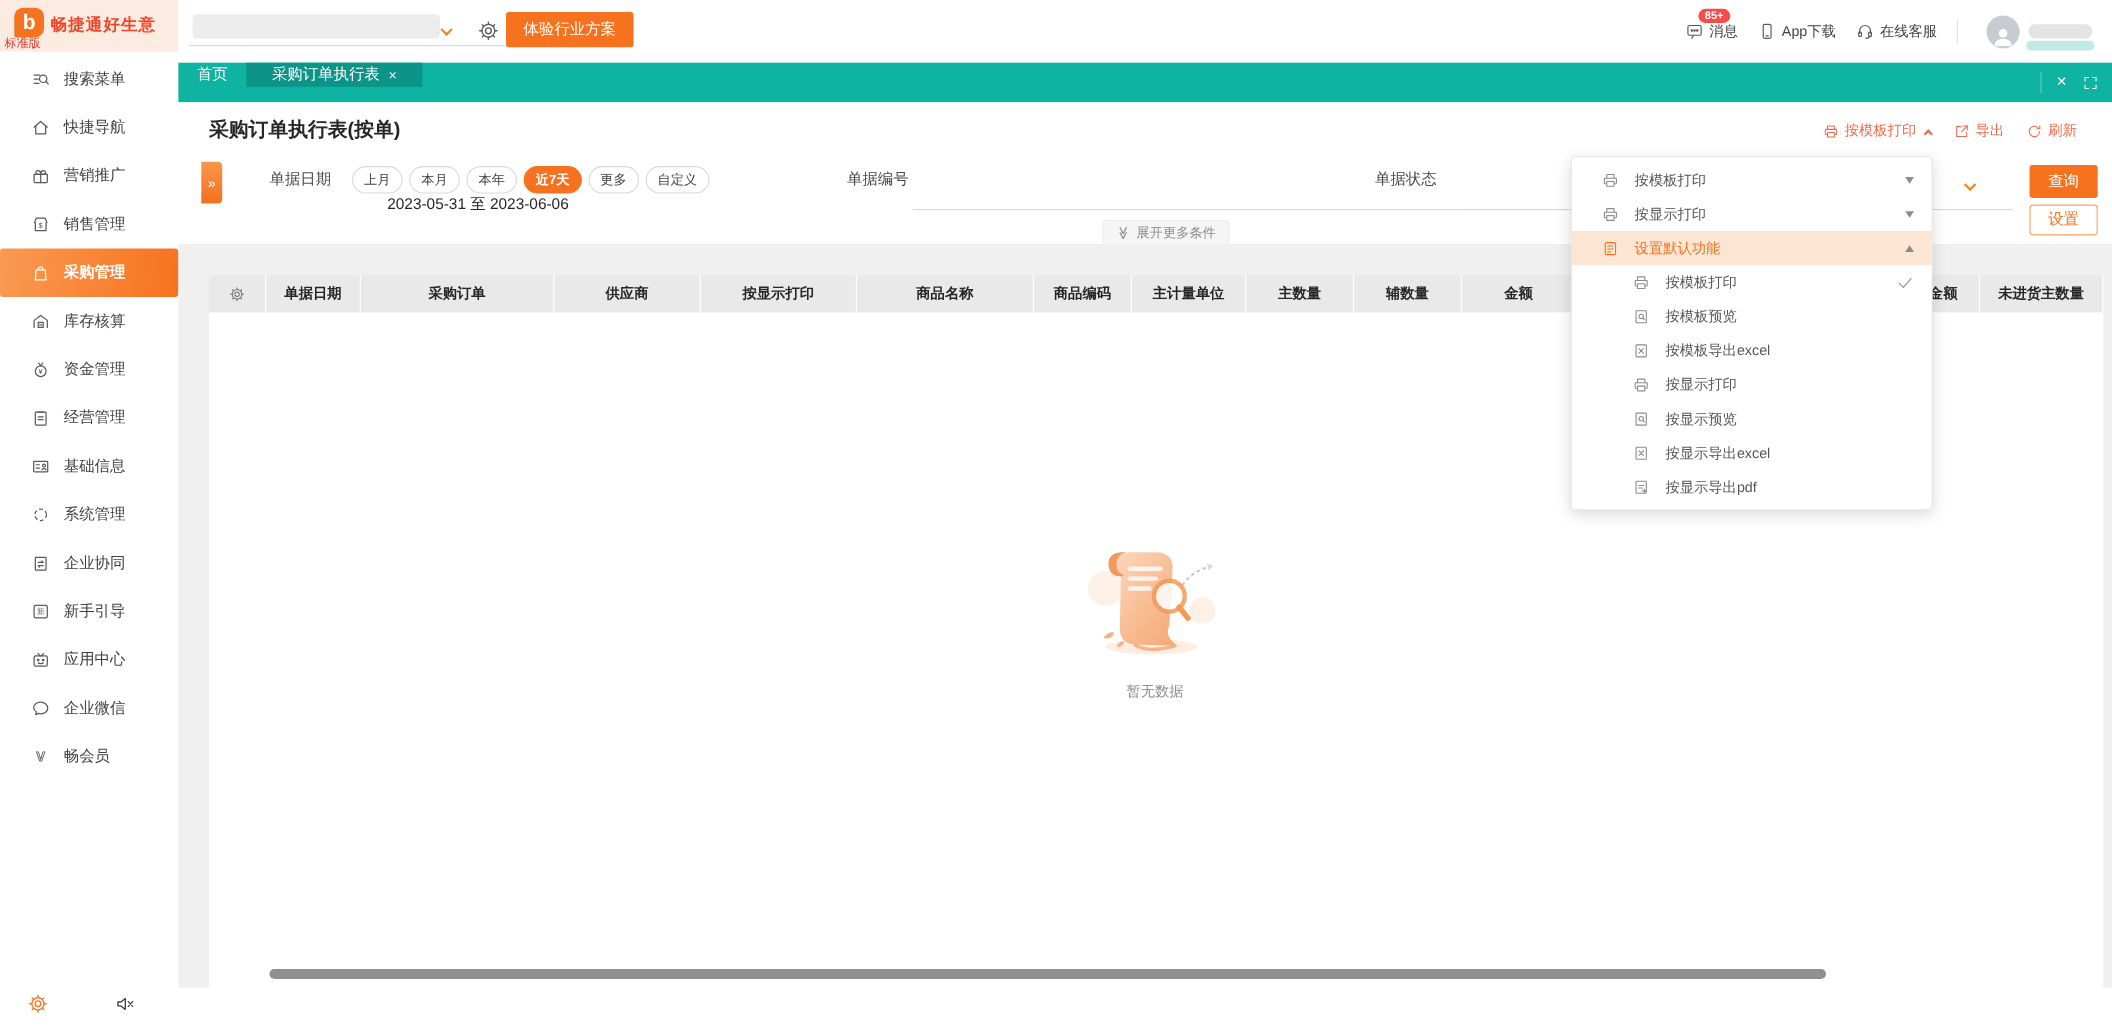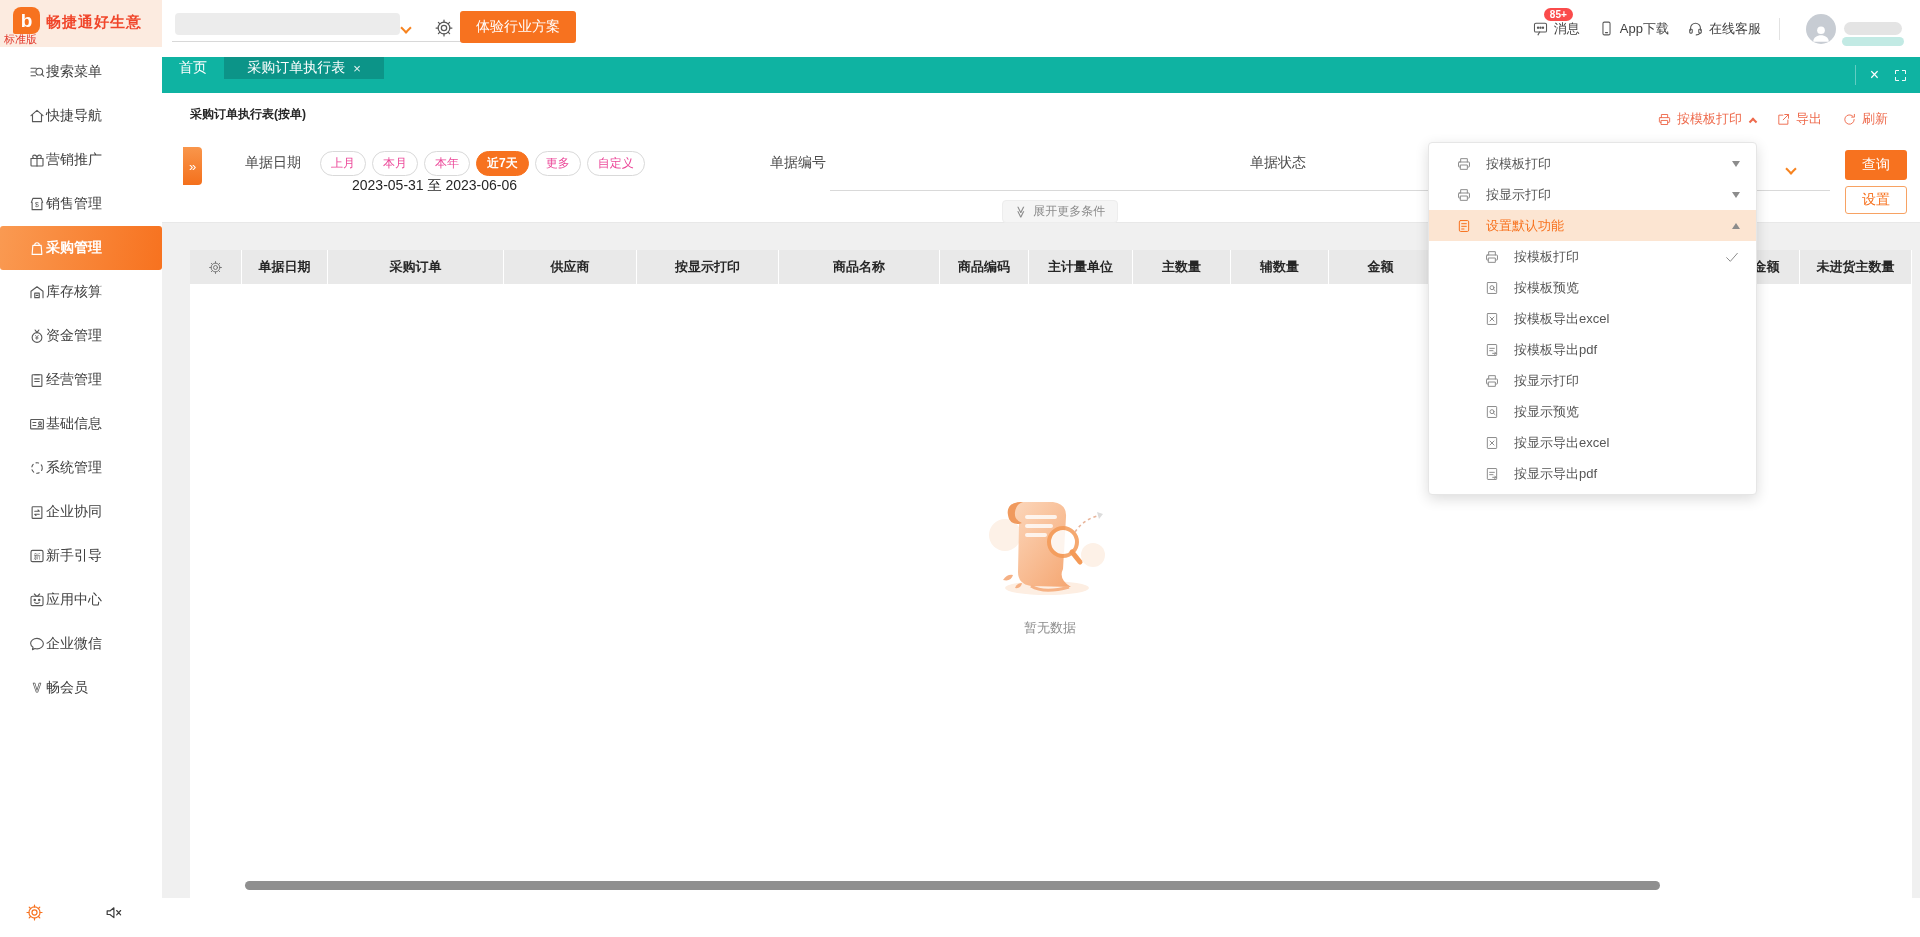--- a/index.html
+++ b/index.html
@@ -20,21 +20,21 @@
 
   
   .sidebar { position:absolute; left:0; top:0; width:162px; height:937px; background:#fff; z-index:5; }
   .logo-block { position:relative; width:162px; height:47px; background:#fcebe0; }
   .logo-mark { position:absolute; left:13px; top:7px; width:27px; height:27px; background:#f7721f;
                border-radius:8px 8px 8px 2px; color:#fff; font-weight:bold; font-size:19px;
                display:flex; align-items:center; justify-content:center; }
   .brand-name { position:absolute; left:46px; top:13px; font-size:15px; font-weight:bold; color:#f0452a; letter-spacing:1px;}
   .brand-edition { position:absolute; left:4px; top:32px; font-size:11px; color:#e23a2e; }
   .side-menu { position:absolute; top:50px; left:0; width:162px; }
-  .side-item { height:44px; display:flex; align-items:center; padding-left:28px; gap:0;
+  .side-item { height:44px; display:flex; align-items:center; padding-left:28px; gap:12px;
                font-size:14px; color:#404040; cursor:pointer; }
   .side-item .icn { color:#595959; }
   .side-item.active { background:linear-gradient(100deg,#fa9a52,#f7721f); color:#fff; font-weight:bold; border-radius:3px; }
   .side-item.active .icn { color:#fff; }
   .side-bottom { position:absolute; bottom:8px; left:0; width:162px; height:26px; }
   .side-gear { position:absolute; left:25px; top:0; color:#f7721f; }
   .side-mute { position:absolute; left:104px; top:0; color:#3c3c3c; }
   .side-bottom svg.icn { width:19px; height:19px; }
 
   
@@ -66,35 +66,35 @@
   .tab-active { left:62px; width:160px; background:#0c9488; }
   .tab-close { font-size:13px; opacity:.9; cursor:pointer; }
   .tabbar-right { position:absolute; right:0; top:0; height:36px; display:flex; align-items:center; gap:14px; padding:0 12px; color:#fff; }
   .tabbar-right .sep { width:1px; height:20px; background:rgba(255,255,255,.35); }
   .tabbar-right .icn { width:15px; height:15px; cursor:pointer; }
   .tab-closeall { font-size:16px; cursor:pointer; line-height:1; }
 
   
   .page-head { position:absolute; left:162px; top:93px; width:1758px; height:130px; background:#fff;
                border-bottom:1px solid #e8e8e8; }
-  .page-title { position:absolute; left:28px; top:13px; font-size:12px; color:#262626; }
+  .page-title { position:absolute; left:28px; top:13px; font-size:18px; color:#262626; }
   .pg-toolbar { position:absolute; left:1495px; top:17px; display:flex; align-items:center; gap:20px;
                 font-size:13px; color:#ee6a4c; }
   .pg-tool { display:flex; align-items:center; gap:5px; cursor:pointer; }
   .pg-tool .icn { width:15px; height:15px; }
   .pg-tool .chev { width:6px; height:6px; margin-left:3px; }
 
   .expander { position:absolute; left:21px; top:54px; width:19px; height:38px; border-radius:0 4px 4px 0;
               background:linear-gradient(180deg,#f9964b,#f4701c); color:#fff; font-size:13px;
               display:flex; align-items:center; justify-content:center; cursor:pointer; }
   .f-label { position:absolute; top:61px; font-size:14px; color:#4a4a4a; }
   .lbl-date { left:83px; } .lbl-docno { left:608px; } .lbl-status { left:1088px; }
   .pills { position:absolute; left:158px; top:58px; display:flex; gap:6px; }
   .pill { border:1px solid #d9d9d9; border-radius:13px; background:#fff; padding:3px 10px;
-          font-size:12px; color:#ec4899; cursor:pointer; white-space:nowrap; }
+          font-size:12px; color:#404040; cursor:pointer; white-space:nowrap; }
   .pill.sel { background:#f7721f; border-color:#f7721f; color:#fff; font-weight:bold; }
   .date-range { position:absolute; left:190px; top:84px; font-size:14px; color:#262626; }
   .inp-line { position:absolute; border-bottom:1px solid #d9d9d9; height:26px; top:72px; cursor:text; }
   .line-docno { left:668px; width:640px; }
   .line-status { left:1168px; width:500px; cursor:pointer; }
   .status-chev { position:absolute; left:1625px; top:66px; color:#f7831f; }
   .btn-query { position:absolute; left:1683px; top:57px; width:62px; height:30px; background:#f7721f;
                color:#fff; border:none; border-radius:3px; font-size:14px; cursor:pointer; }
   .btn-setting { position:absolute; left:1683px; top:93px; width:62px; height:28px; background:#fff;
                  color:#f7721f; border:1px solid #f7a263; border-radius:3px; font-size:14px; cursor:pointer; }
@@ -593,27 +593,20 @@
       </div>
       <div class="menu-item sub">
         <svg class="icn">
           <use href="#s-excel"></use>
         </svg>
         <span>按模板导出excel</span>
         <span class="right"></span>
       </div>
       <div class="menu-item sub">
         <svg class="icn">
-          <use href="#s-pdf"></use>
-        </svg>
-        <span>按模板导出pdf</span>
-        <span class="right"></span>
-      </div>
-      <div class="menu-item sub">
-        <svg class="icn">
           <use href="#s-print"></use>
         </svg>
         <span>按显示打印</span>
         <span class="right"></span>
       </div>
       <div class="menu-item sub">
         <svg class="icn">
           <use href="#s-preview"></use>
         </svg>
         <span>按显示预览</span>

